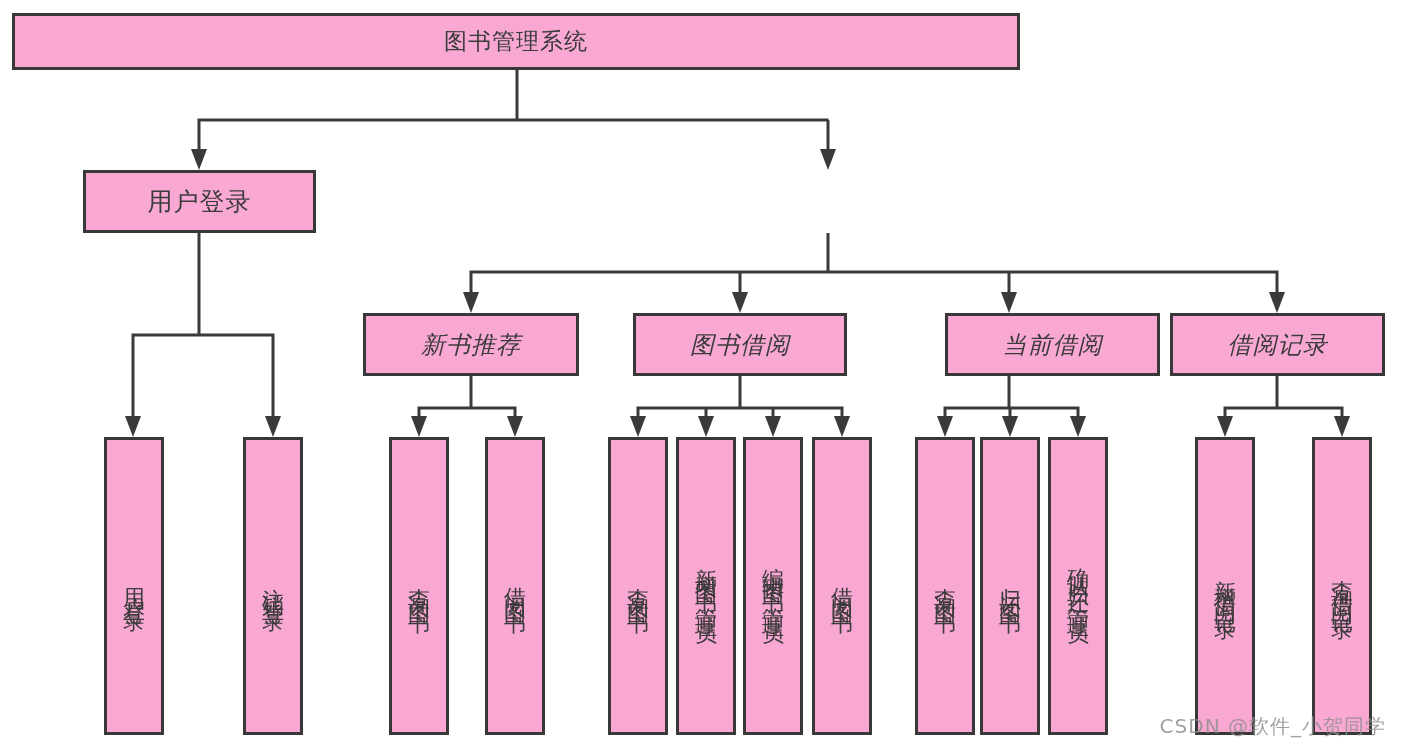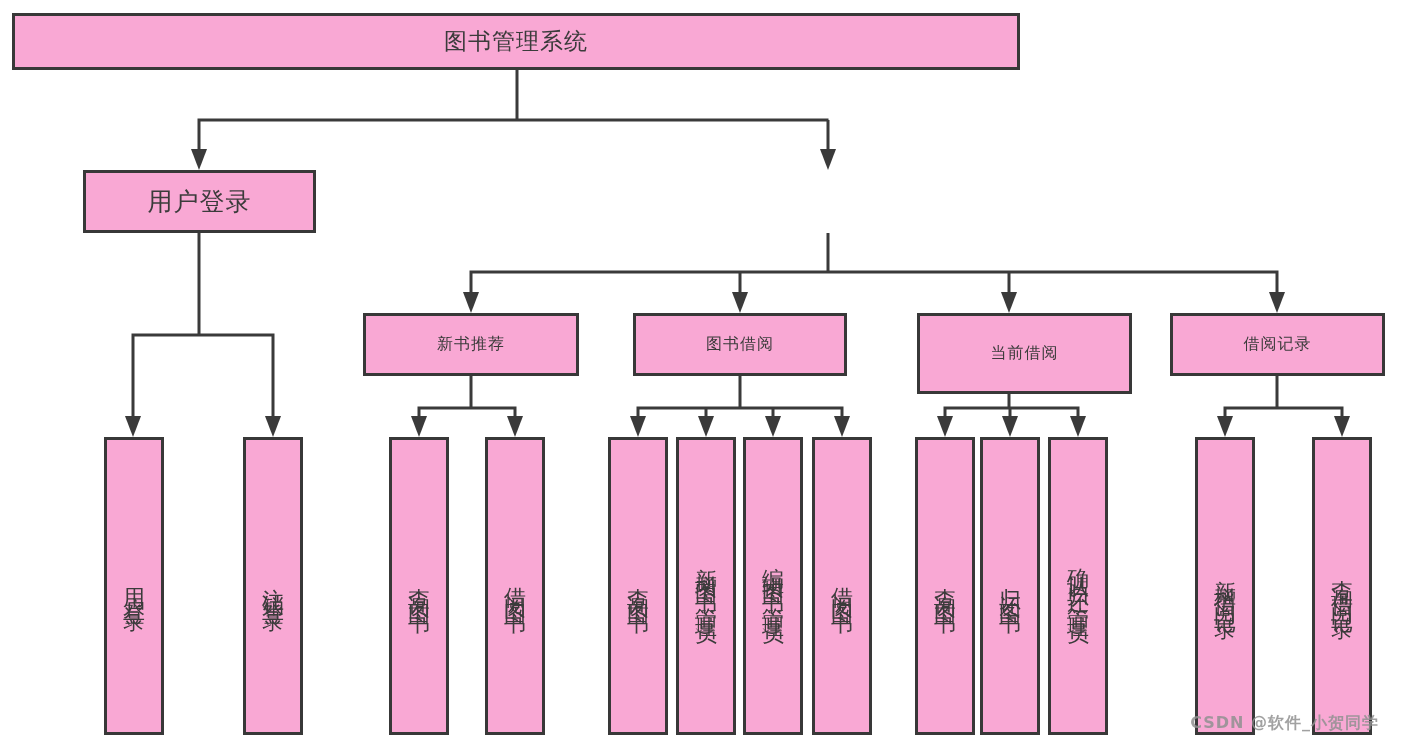--- a/index.html
+++ b/index.html
@@ -12,38 +12,37 @@
   }
   .wires{position:absolute;left:0;top:0;width:1405px;height:747px;}
   .node{
     position:absolute;box-sizing:border-box;
     border:3px solid #383838;background:#f9a8d4;
     display:flex;align-items:center;justify-content:center;
     color:#3b3b3b;
   }
   .root-node{font-size:23px;letter-spacing:1px;}
   .branch-node{font-size:25px;letter-spacing:1px;}
-  .group-node{font-size:16px;letter-spacing:1px;}
+  .group-node{font-size:24px;letter-spacing:1px;font-style:italic;}
   .leaf{
     font-size:22px;
   }
   .leaf .vtext{
     writing-mode:vertical-rl;
     text-orientation:mixed;
     letter-spacing:8px;
     line-height:1;
   }
   .watermark{
     position:absolute;
-    right:26px;top:713px;
-    font-size:16px;
+    right:19px;top:713px;
+    font-size:20px;
     color:rgba(145,145,145,0.85);
     letter-spacing:1px;
     white-space:nowrap;
-    font-weight:bold;
   }
 </style>
 </head>
 <body>
 
 <div class="canvas">
 
   <svg class="wires" viewBox="0 0 1405 747" xmlns="http://www.w3.org/2000/svg">
     <g stroke="#3a3a3a" stroke-width="3" fill="none">
 
@@ -91,21 +90,21 @@
   <div class="node branch-node" style="left:83px;top:170px;width:233px;height:63px;">
     <span>用户登录</span>
   </div>
 
   <div class="node group-node" style="left:363px;top:313px;width:216px;height:63px;">
     <span>新书推荐</span>
   </div>
   <div class="node group-node" style="left:633px;top:313px;width:214px;height:63px;text-align:center;">
     <span>图书借阅</span>
   </div>
-  <div class="node group-node" style="left:917px;top:313px;width:215px;height:81px;">
+  <div class="node group-node" style="left:945px;top:313px;width:215px;height:63px;">
     <span>当前借阅</span>
   </div>
   <div class="node group-node" style="left:1170px;top:313px;width:215px;height:63px;">
     <span>借阅记录</span>
   </div>
 
   <div class="node leaf" style="left:104px;top:437px;width:60px;height:298px;">
     <span class="vtext">用户登录</span>
   </div>
   <div class="node leaf" style="left:243px;top:437px;width:60px;height:298px;">

